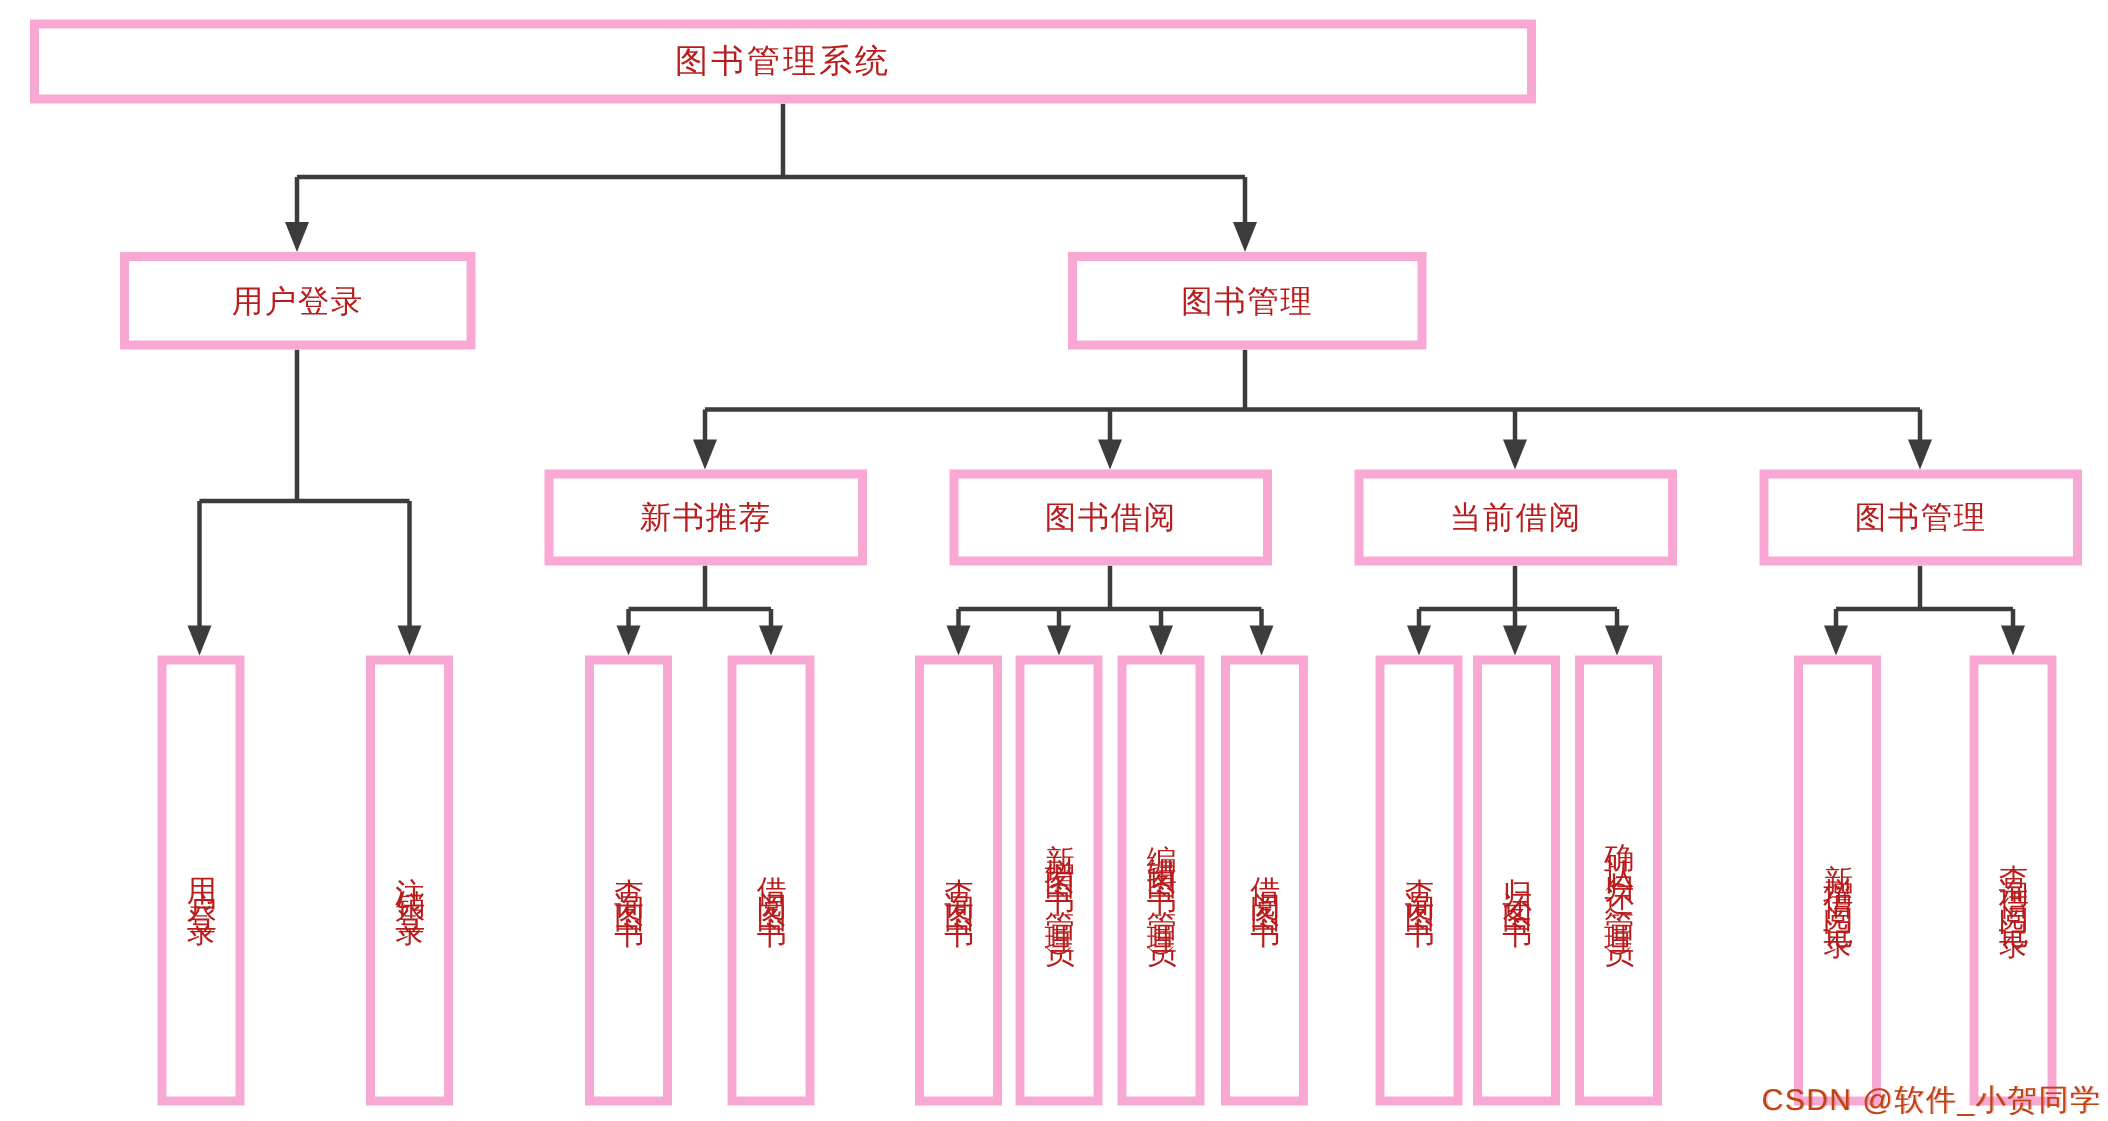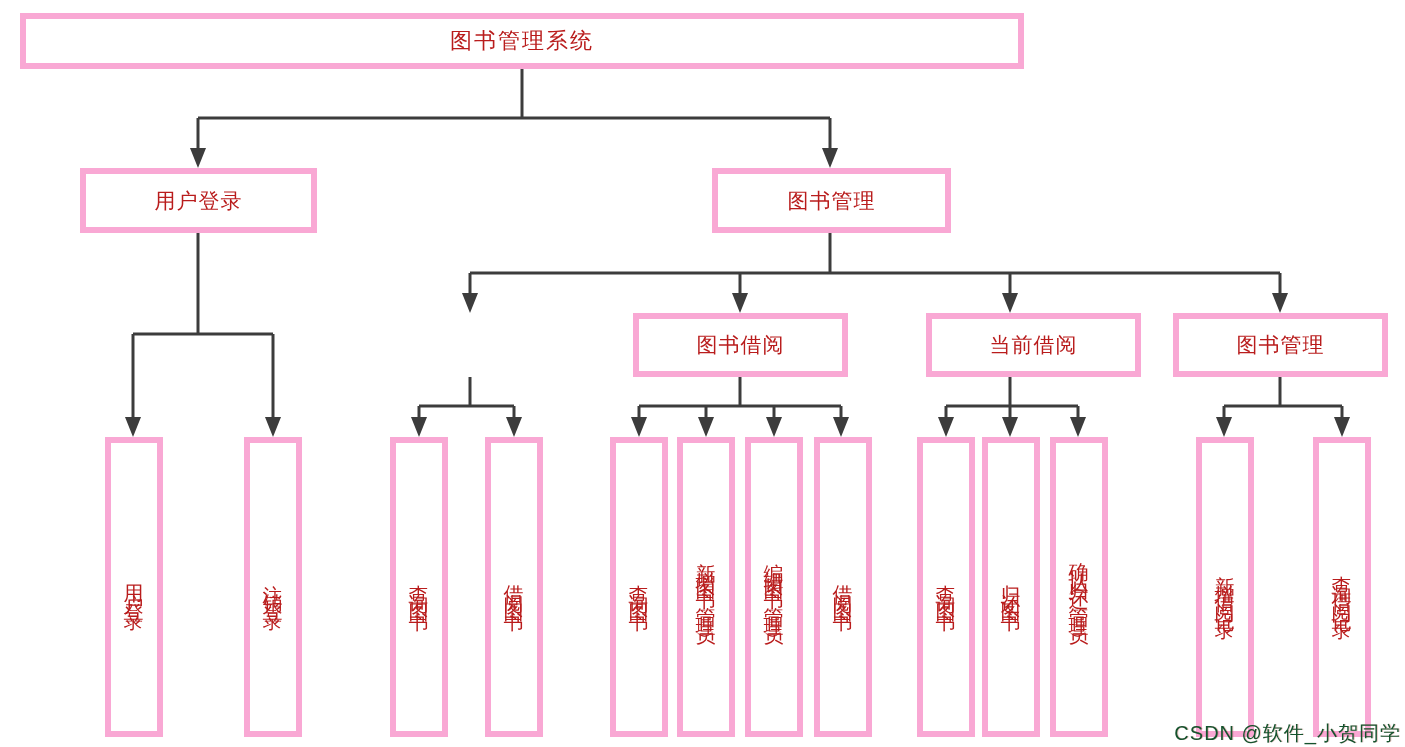--- a/index.html
+++ b/index.html
@@ -48,21 +48,21 @@
     text-orientation: mixed;
     font-size: 20px;
     letter-spacing: 9px;
     line-height: 1;
   }
   .watermark {
     position: absolute;
     right: 4px;
     bottom: 0px;
     font-size: 20px;
-    color: #14532d;
+    color: #c2410c;
     letter-spacing: 1px;
     z-index: 3;
     text-shadow: 1px 0 0 rgba(195, 90, 90, 0.35);
     white-space: nowrap;
   }
 </style>
 </head>
 <body>
 
 <div class="stage">
@@ -131,22 +131,23 @@
       <polygon points="1224,437 1216,417 1232,417"></polygon>
       <polygon points="1342,437 1334,417 1350,417"></polygon>
     </g>
   </svg>
 
   <div class="node h root" style="left:20px; top:13px; width:1004px; height:56px;">图书管理系统</div>
 
   <div class="node h" style="left:80px; top:168px; width:237px; height:65px;">用户登录</div>
   <div class="node h" style="left:712px; top:168px; width:239px; height:65px;">图书管理</div>
 
+  <div class="node h" style="left:363px; top:313px; width:215px; height:64px;">新书推荐</div>
   <div class="node h" style="left:633px; top:313px; width:215px; height:64px;text-align:right;">图书借阅</div>
-  <div class="node h" style="left:926px; top:313px; width:215px; height:64px;">当前借阅</div>
+  <div class="node h" style="left:903px; top:313px; width:215px; height:64px;">当前借阅</div>
   <div class="node h" style="left:1173px; top:313px; width:215px; height:64px;">图书管理</div>
 
   <div class="node leaf" style="left:105px;">用户登录</div>
   <div class="node leaf" style="left:244px;">注销登录</div>
 
   <div class="node leaf" style="left:390px;">查询图书</div>
   <div class="node leaf" style="left:485px;">借阅图书</div>
 
   <div class="node leaf" style="left:610px;">查询图书</div>
   <div class="node leaf" style="left:677px;">新增图书（管理员）</div>

